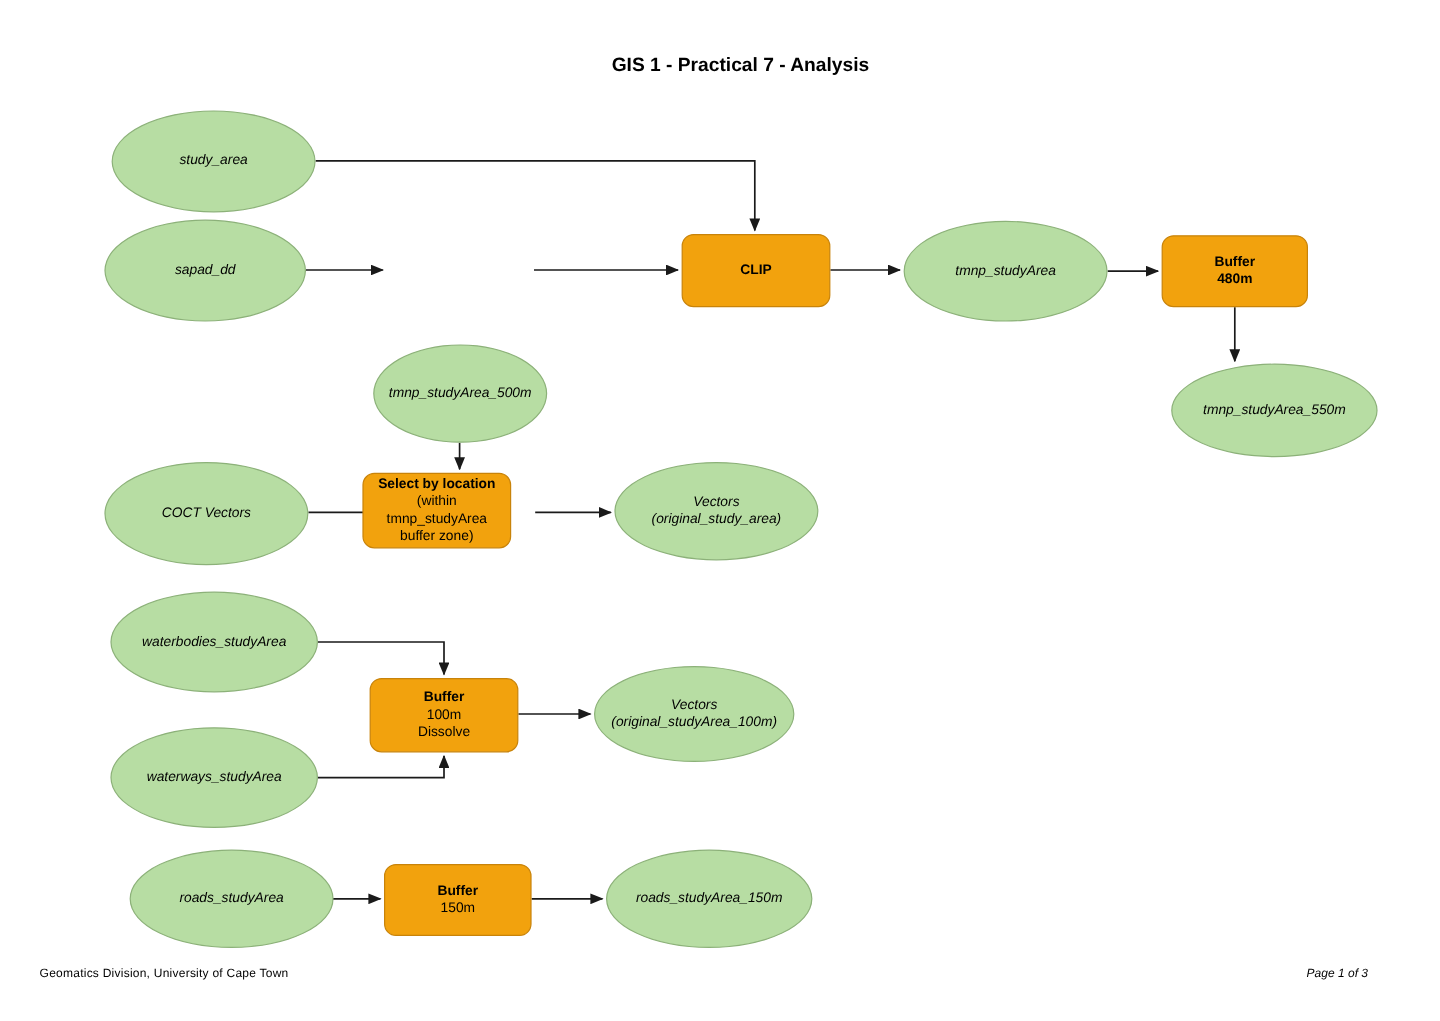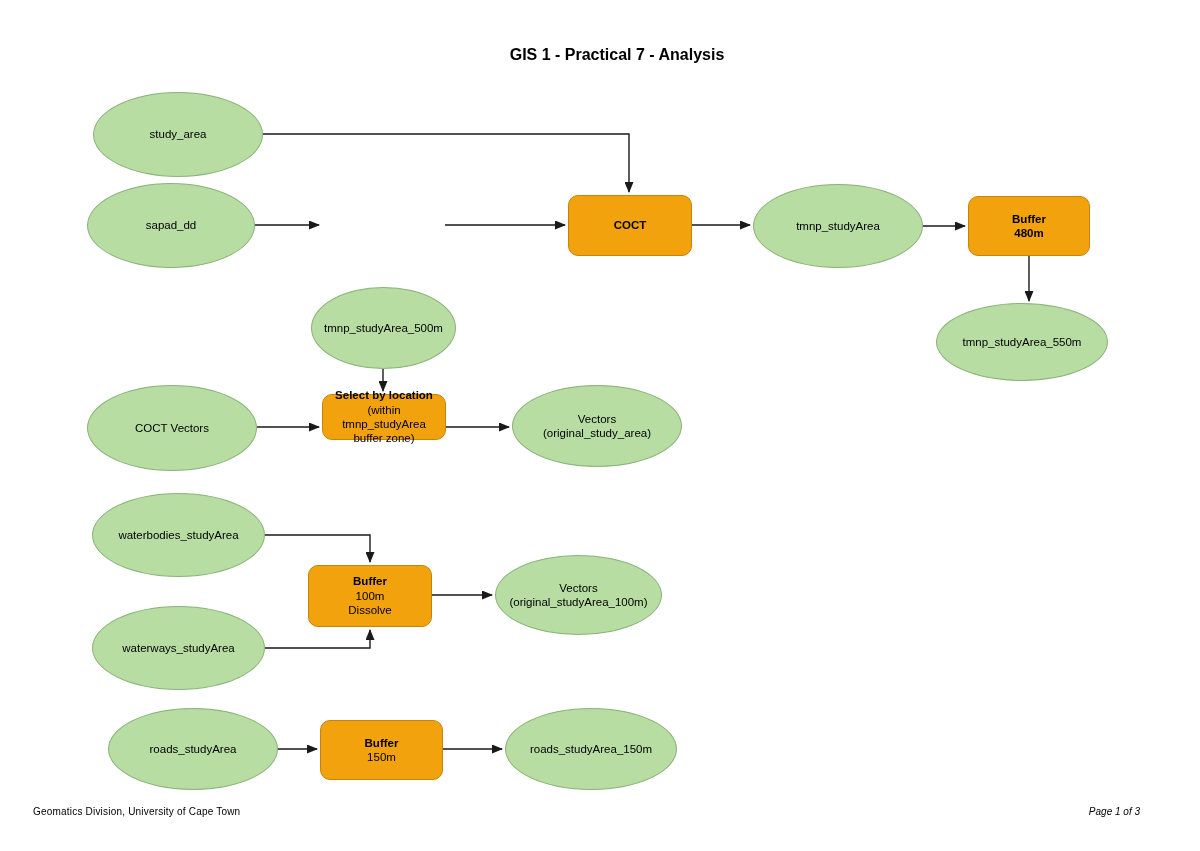--- a/index.html
+++ b/index.html
@@ -29,20 +29,21 @@
   .node{
     position:absolute;display:flex;flex-direction:column;
     align-items:center;justify-content:center;
     text-align:center;font-size:11.5px;line-height:1.25;
   }
   .ellipse{
     background:var(--data-fill);
     border:1px solid var(--data-border);
     border-radius:50%;
     padding:4px 10px;
+    font-style:italic;
   }
   .process{
     background:var(--process-fill);
     border:1.5px solid var(--process-border);
     border-radius:10px;
     padding:2px 4px;
   }
   .b{font-weight:bold;}
   .footer-left{
     position:absolute;left:33px;top:806px;
@@ -85,45 +86,45 @@
   <div class="node ellipse" style="left:93px;top:92px;width:170px;height:85px">
     <span>study_area</span>
   </div>
 
   <div class="node ellipse" style="left:87px;top:183px;width:168px;height:85px">
     <span>sapad_dd</span>
   </div>
 
 
   <div class="node process" style="left:568px;top:195px;width:124px;height:61px">
-    <span class="b">COCT</span>
+    <span class="b">CLIP</span>
   </div>
 
   <div class="node ellipse" style="left:753px;top:184px;width:170px;height:84px">
     <span>tmnp_studyArea</span>
   </div>
 
   <div class="node process" style="left:968px;top:196px;width:122px;height:60px">
     <span class="b">Buffer</span>
     <span class="b">480m</span>
   </div>
 
-  <div class="node ellipse" style="left:936px;top:303px;width:172px;height:78px">
+  <div class="node ellipse" style="left:976px;top:303px;width:172px;height:78px">
     <span>tmnp_studyArea_550m</span>
   </div>
 
   <div class="node ellipse" style="left:311px;top:287px;width:145px;height:82px">
     <span>tmnp_studyArea_500m</span>
   </div>
 
   <div class="node ellipse" style="left:87px;top:385px;width:170px;height:86px">
     <span>COCT Vectors</span>
   </div>
 
-  <div class="node process" style="left:322px;top:394px;width:124px;height:46px">
+  <div class="node process" style="left:302px;top:394px;width:124px;height:63px">
     <span class="b">Select by location</span>
     <span>(within</span>
     <span>tmnp_studyArea</span>
     <span>buffer zone)</span>
   </div>
 
   <div class="node ellipse" style="left:512px;top:385px;width:170px;height:82px">
     <span>Vectors</span>
     <span>(original_study_area)</span>
   </div>

